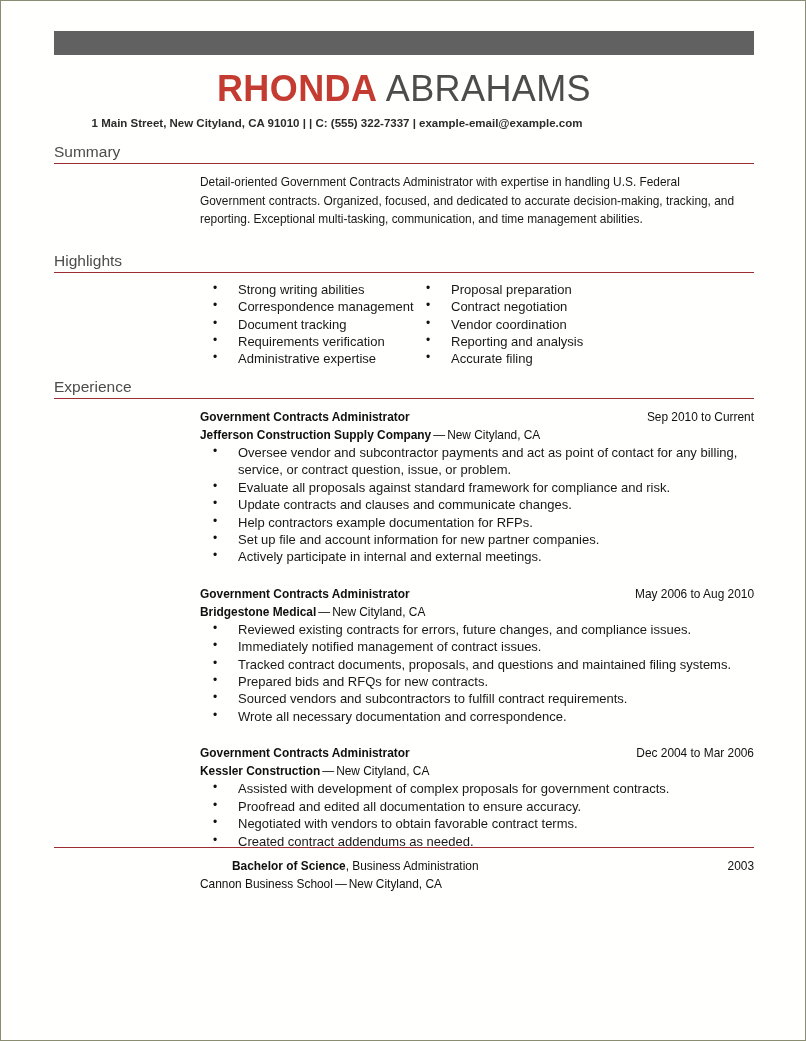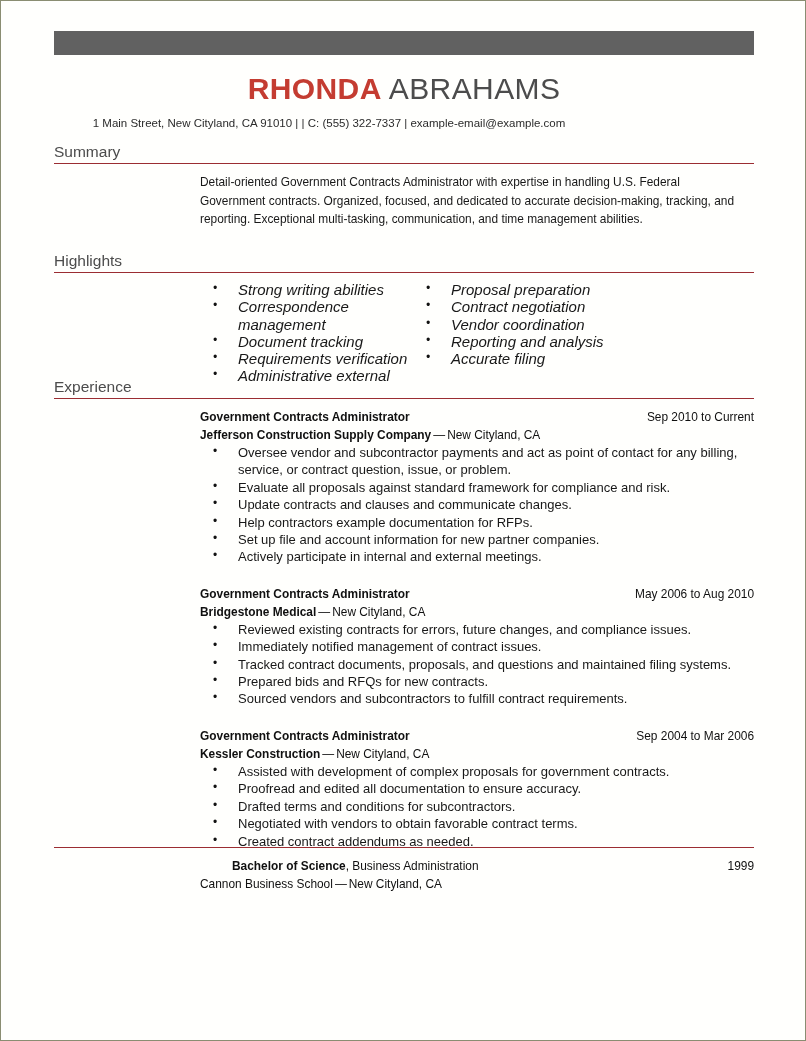--- a/index.html
+++ b/index.html
@@ -31,44 +31,44 @@
     background: #616161;
   }
 
   
   .name-line {
     position: absolute;
     left: 0;
     top: 71px;
     width: 806px;
     text-align: center;
-    font-size: 30px;
+    font-size: 36px;
     letter-spacing: 0.4px;
     line-height: 34px;
     white-space: nowrap;
   }
   .name-first {
     color: #c43c31;
     font-weight: 700;
   }
   .name-last {
     color: #4c4c4c;
     font-weight: 400;
   }
 
   
   .contact-line {
     position: absolute;
-    left: 0;
+    left: 8px;
     top: 116px;
     width: 656px;
     text-align: center;
     font-size: 11.5px;
     color: #2b2b2b;
-    font-weight: 400;
+    font-weight: 700;
     white-space: nowrap;
   }
 
   
   .section {
     position: absolute;
     left: 53px;
     width: 700px;
   }
   .section-title {
@@ -102,26 +102,25 @@
     margin-left: 159px;
     padding-top: 8px;
   }
   .hl-col {
     list-style: none;
     margin: 0;
     padding: 0;
   }
   .hl-col.left { width: 213px; }
   .hl-col li {
-    font-size: 15px;
+    font-size: 13px;
     line-height: 17.3px;
     color: #181818;
     position: relative;
     padding-left: 25px;
-    font-style: italic;
   }
   .hl-col li::before {
     content: "\2022";
     position: absolute;
     left: 0;
     top: -1px;
     font-size: 12px;
     color: #111;
   }
 
@@ -234,21 +233,21 @@
 
   <div class="section" style="top:251px;">
     <div class="section-title">Highlights</div>
     <div class="section-rule"></div>
     <div class="hl-cols">
       <ul class="hl-col left">
         <li>Strong writing abilities</li>
         <li>Correspondence management</li>
         <li>Document tracking</li>
         <li>Requirements verification</li>
-        <li>Administrative external</li>
+        <li>Administrative expertise</li>
       </ul>
       <ul class="hl-col right">
         <li>Proposal preparation</li>
         <li>Contract negotiation</li>
         <li>Vendor coordination</li>
         <li>Reporting and analysis</li>
         <li>Accurate filing</li>
       </ul>
     </div>
   </div>
@@ -282,49 +281,49 @@
       </div>
       <div class="job-company">
         <span class="company-name">Bridgestone Medical</span><span class="dash">—</span><span class="loc">New Cityland, CA</span>
       </div>
       <ul class="job-duties">
         <li>Reviewed existing contracts for errors, future changes, and compliance issues.</li>
         <li>Immediately notified management of contract issues.</li>
         <li>Tracked contract documents, proposals, and questions and maintained filing systems.</li>
         <li>Prepared bids and RFQs for new contracts.</li>
         <li>Sourced vendors and subcontractors to fulfill contract requirements.</li>
+        <li>Wrote all necessary documentation and correspondence.</li>
       </ul>
     </div>
 
     <div class="job" style="padding-top:19px;">
       <div class="job-head">
         <div class="job-title">Government Contracts Administrator</div>
-        <div class="job-dates">Sep 2004 to Mar 2006</div>
+        <div class="job-dates">Dec 2004 to Mar 2006</div>
       </div>
       <div class="job-company">
         <span class="company-name">Kessler Construction</span><span class="dash">—</span><span class="loc">New Cityland, CA</span>
       </div>
       <ul class="job-duties">
         <li>Assisted with development of complex proposals for government contracts.</li>
         <li>Proofread and edited all documentation to ensure accuracy.</li>
-        <li>Drafted terms and conditions for subcontractors.</li>
         <li>Negotiated with vendors to obtain favorable contract terms.</li>
         <li>Created contract addendums as needed.</li>
       </ul>
     </div>
   </div>
 
   <div class="section" style="top:846px;">
     <div class="section-rule"></div>
     <div class="job" style="padding-top:9px;">
       <div class="edu-head">
         <div class="edu-degree">
           <span class="degree-bold">Bachelor of Science</span><span>, Business Administration</span>
         </div>
-        <div class="edu-year">1999</div>
+        <div class="edu-year">2003</div>
       </div>
       <div class="edu-school">
         <span>Cannon Business School</span><span class="dash">—</span><span>New Cityland, CA</span>
       </div>
     </div>
   </div>
 
 </div>
 
 </body></html>

